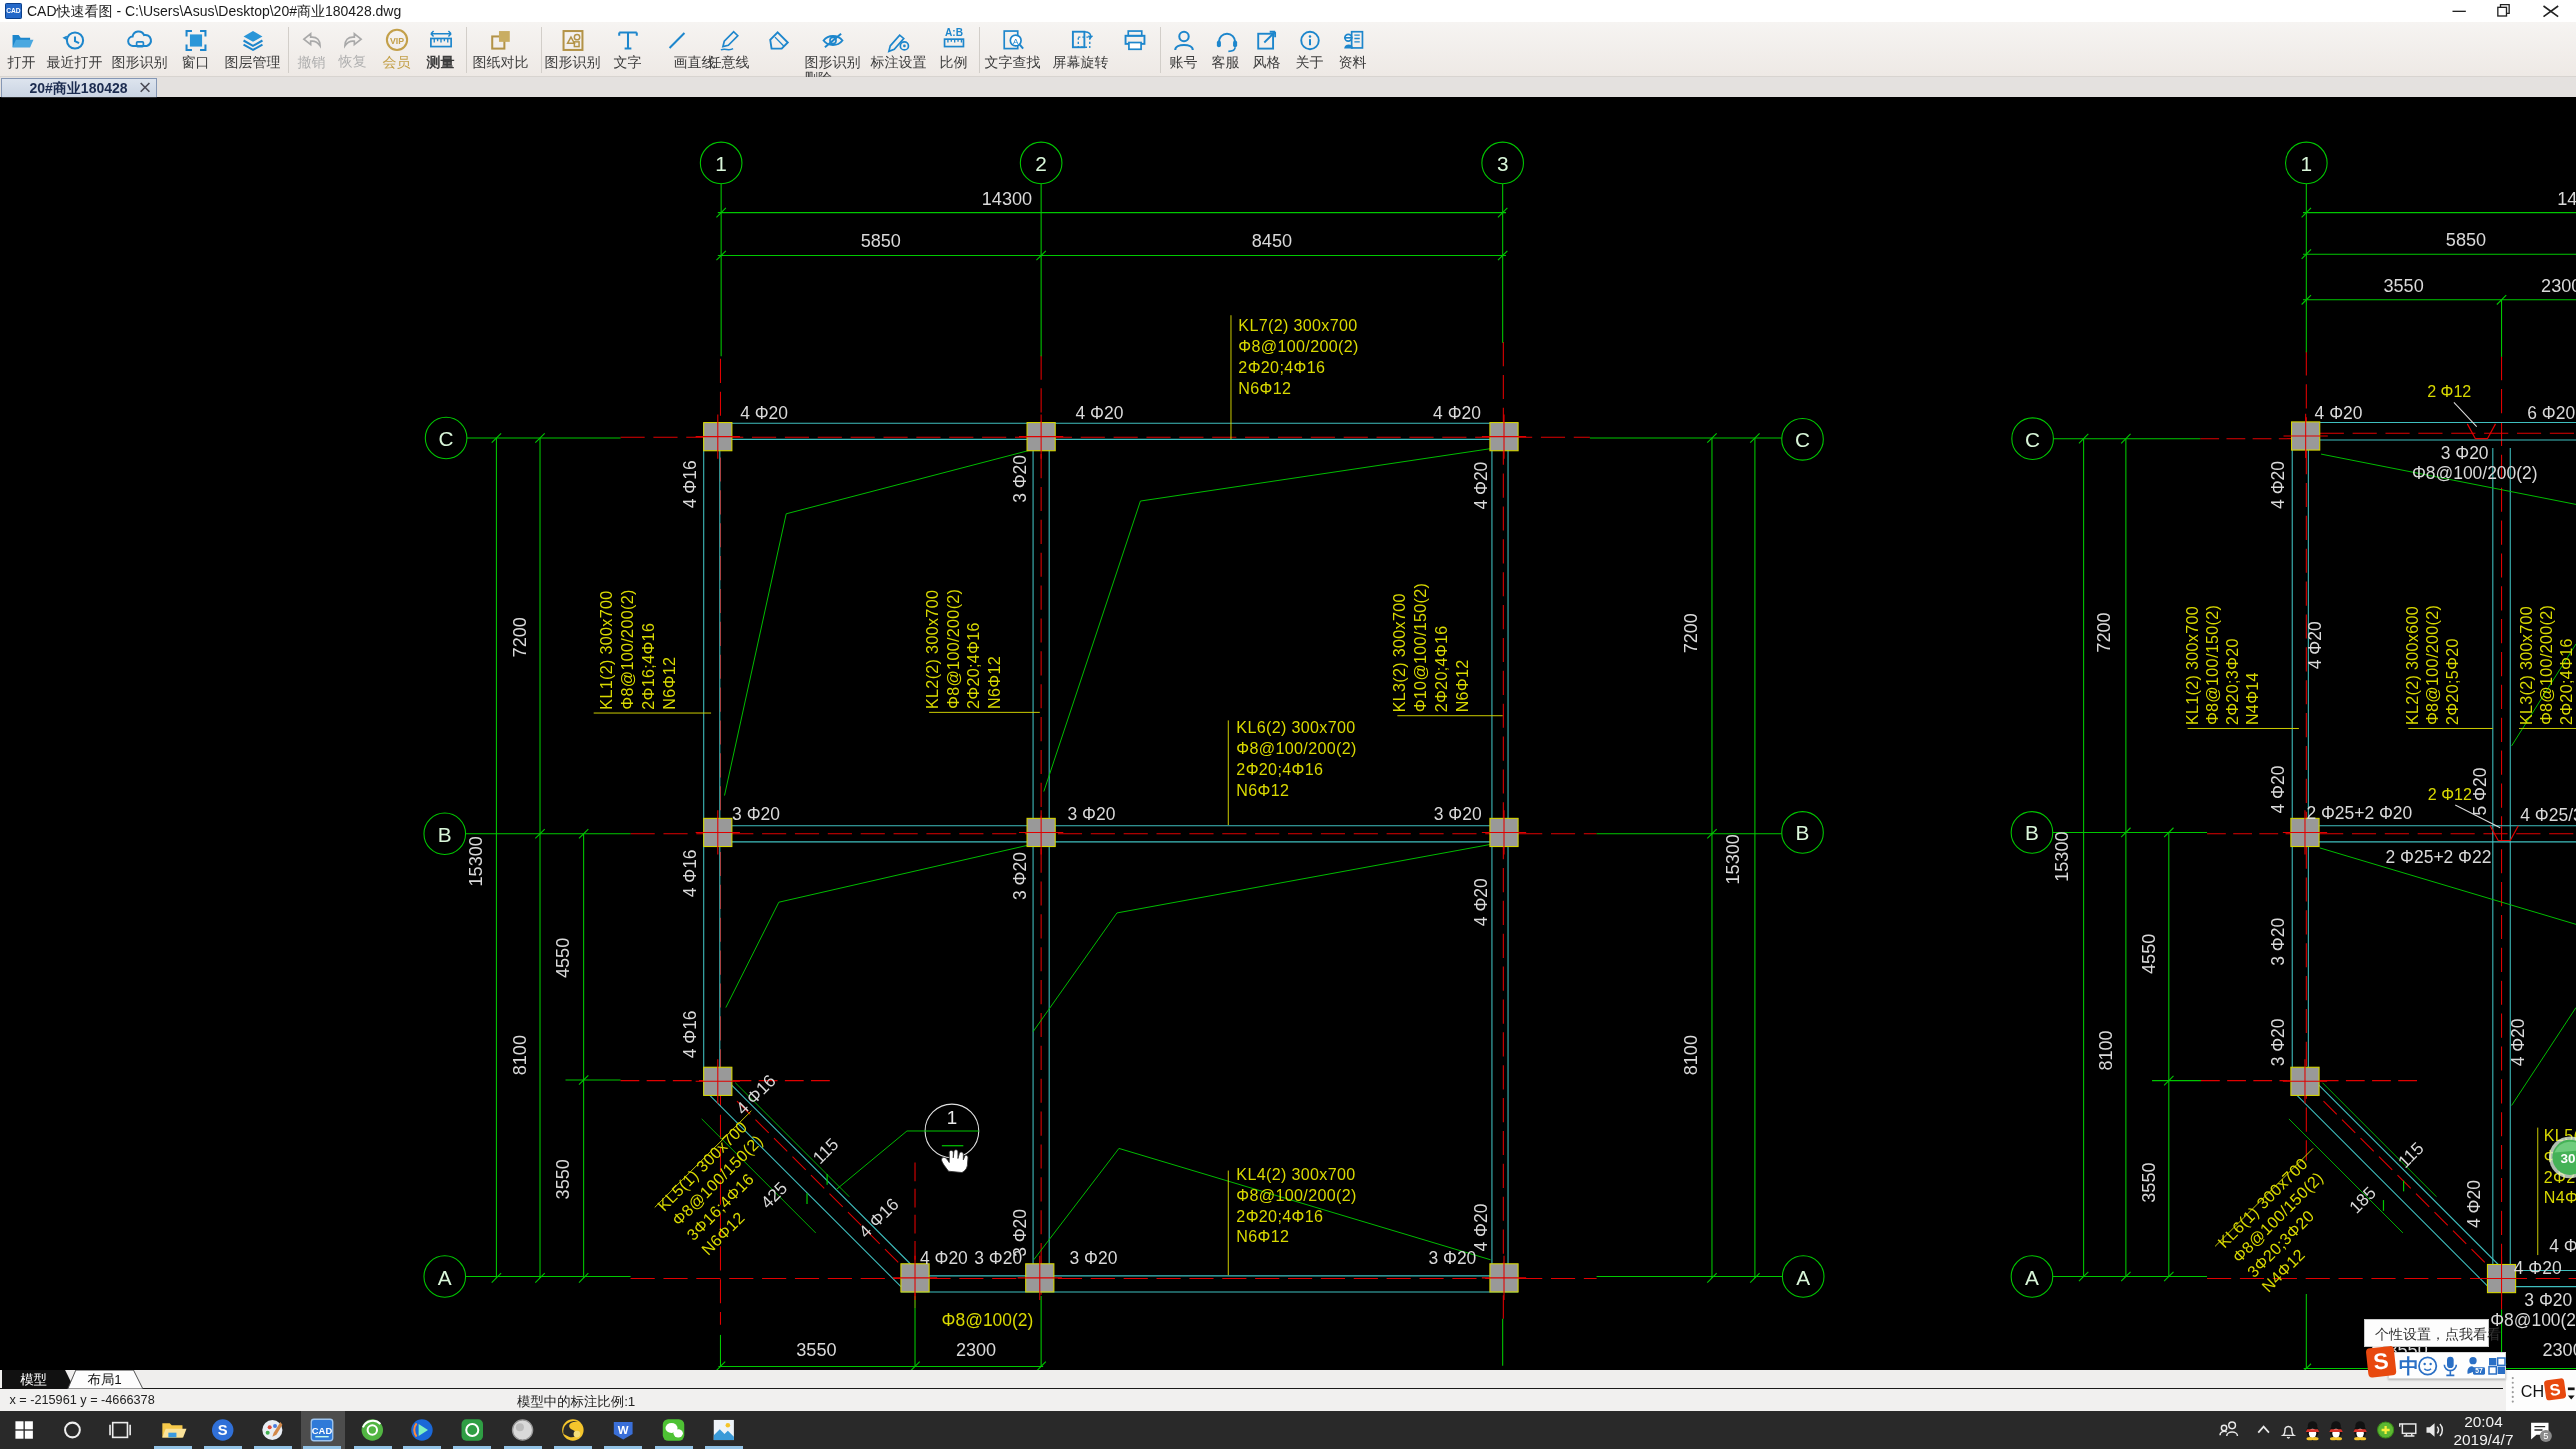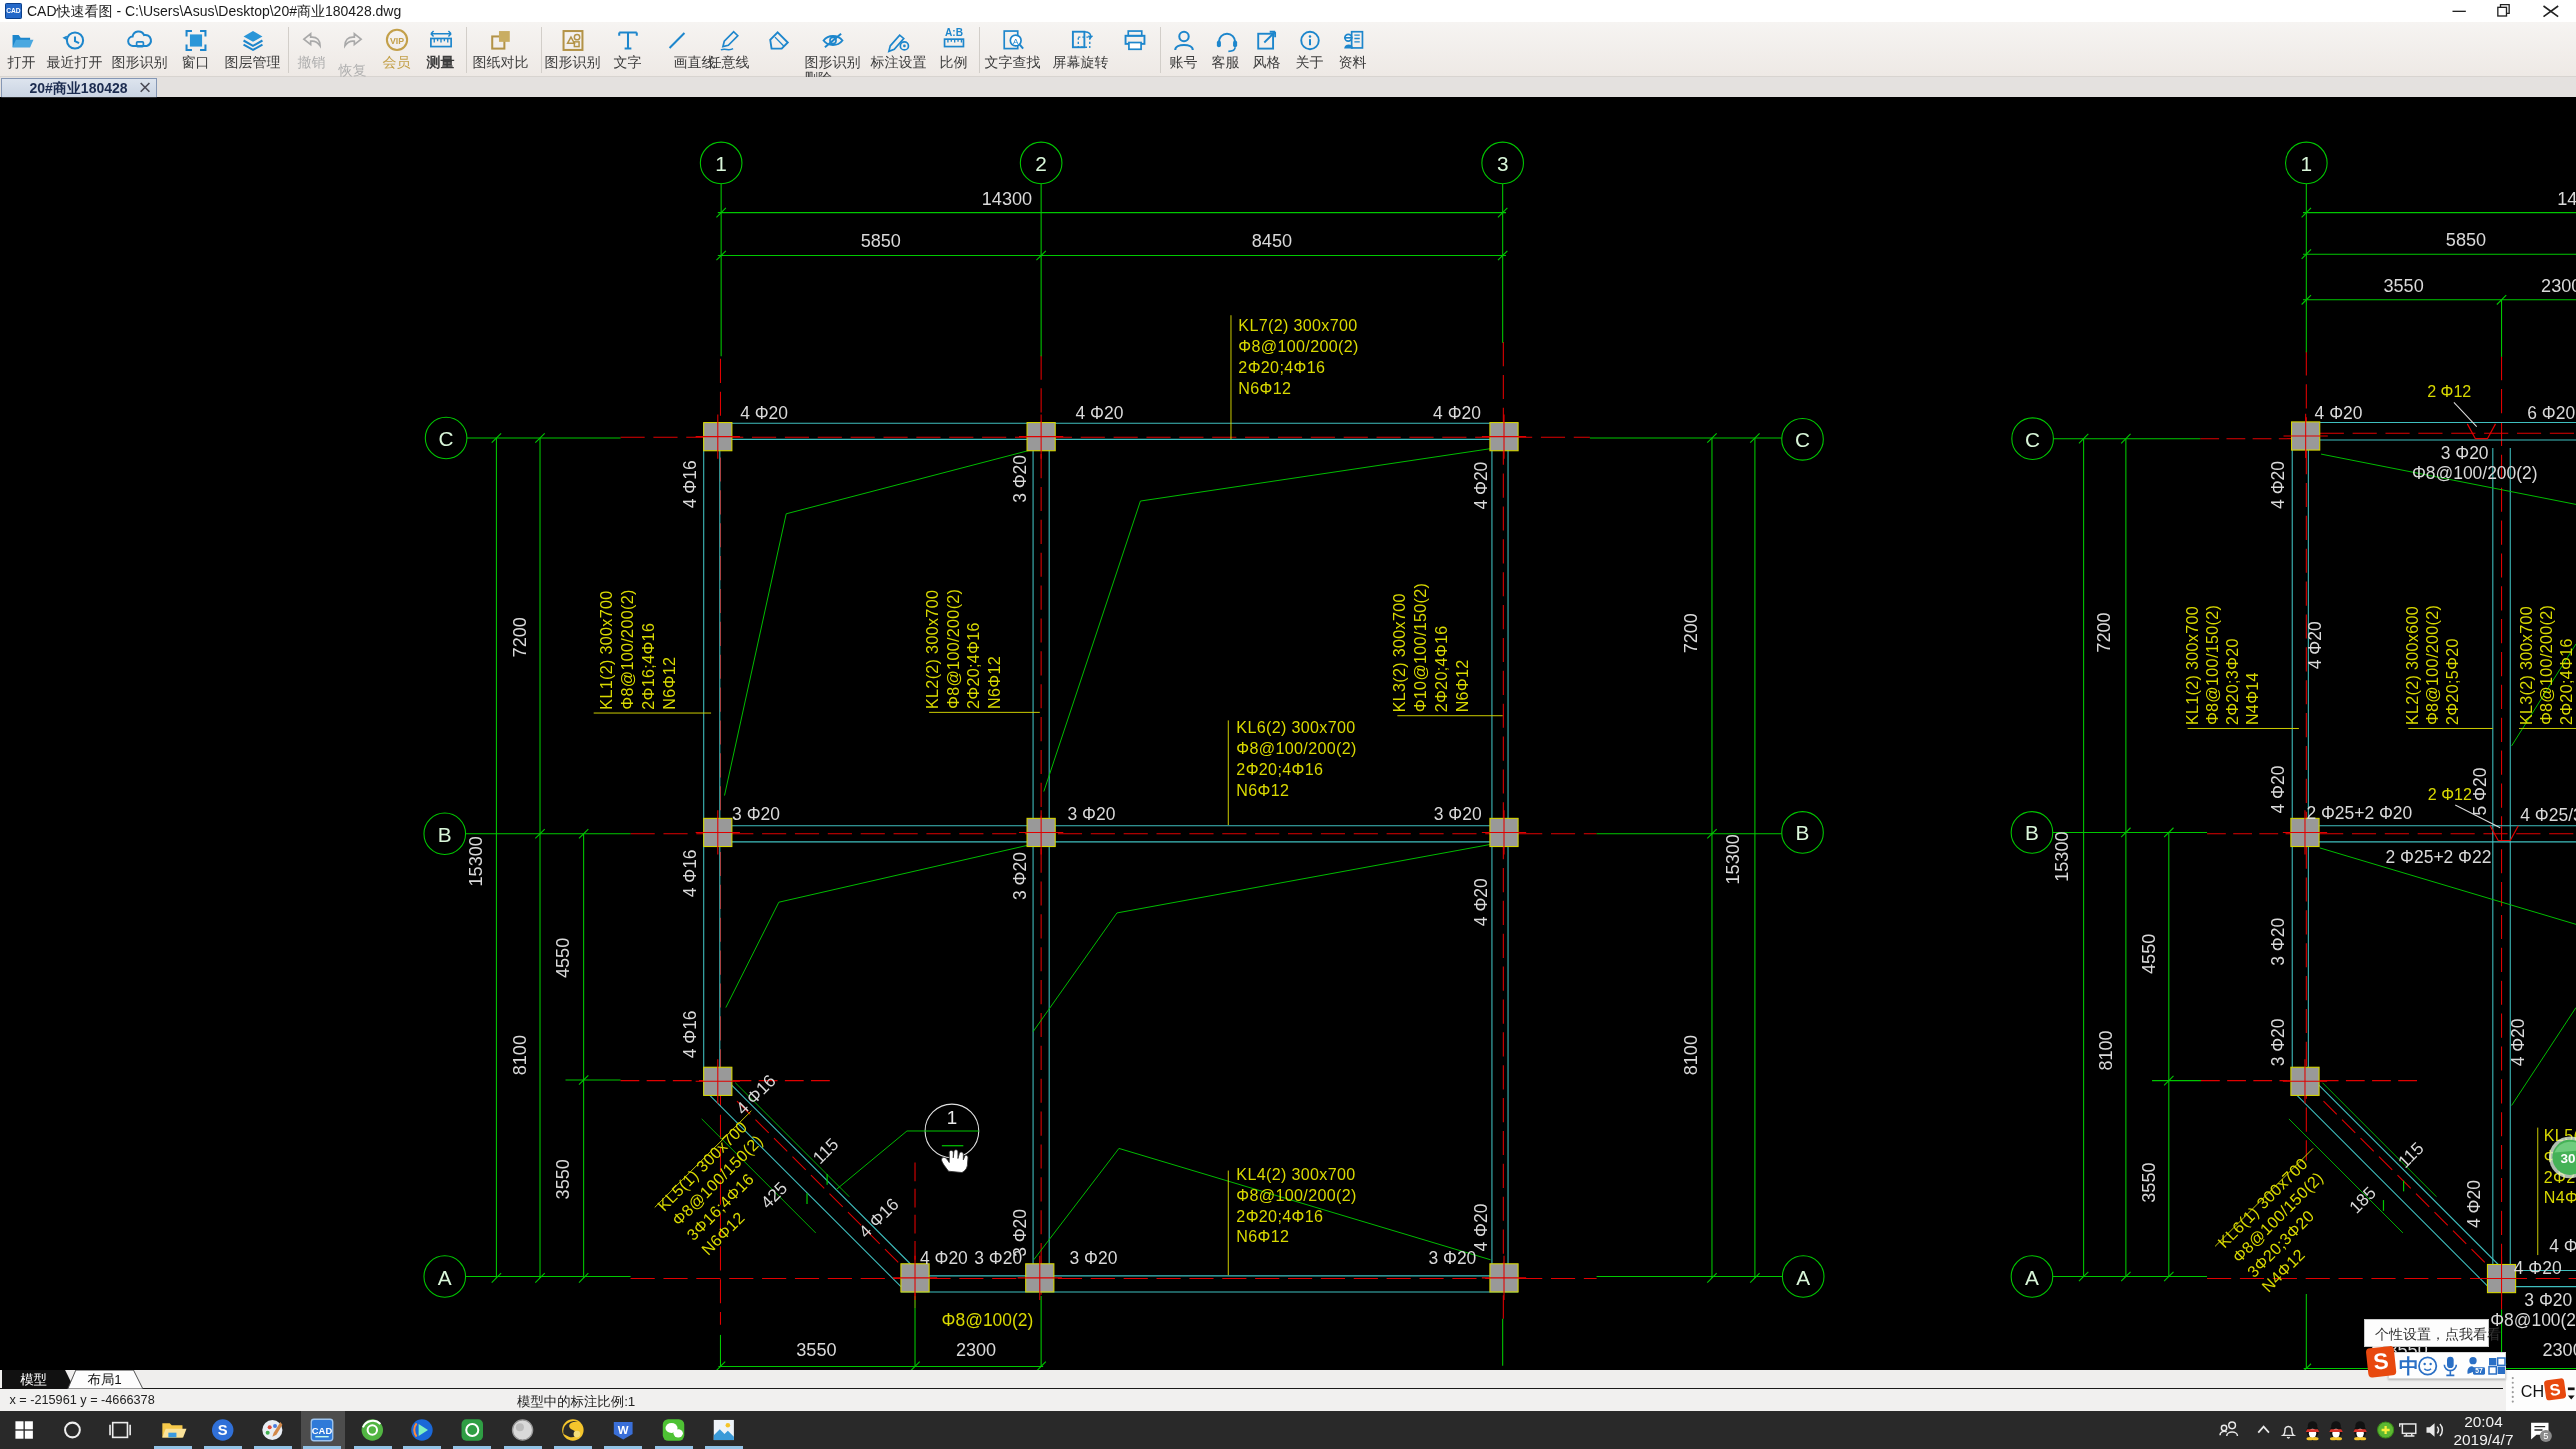--- a/index.html
+++ b/index.html
@@ -67,21 +67,21 @@
 <div class="abs" style="left:253px;top:54px;width:107px;margin-left:-54px;text-align:center;font-size:14px;color:#3c3c3c;">图层管理</div>
 
 <svg class="abs" style="left:293px;top:27px;" width="38" height="27" viewBox="-28 -20 56 40">
     <path d="M-12 -2 L-2 -10 L-2 -5 C8 -6 12 0 12 8 C8 2 4 0 -2 1 L-2 6 Z" fill="none" stroke="#a9a9a9" stroke-width="2.5"></path>
   </svg>
 <div class="abs" style="left:312px;top:54px;width:107px;margin-left:-54px;text-align:center;font-size:14px;color:#b0b0b0;">撤销</div>
 
 <svg class="abs" style="left:334px;top:27px;" width="38" height="27" viewBox="-28 -20 56 40">
     <path d="M12 -2 L2 -10 L2 -5 C-8 -6 -12 0 -12 8 C-8 2 -4 0 2 1 L2 6 Z" fill="none" stroke="#a9a9a9" stroke-width="2.5"></path>
   </svg>
-<div class="abs" style="left:353px;top:62px;width:107px;margin-left:-54px;text-align:center;font-size:14px;color:#b0b0b0;">恢复</div>
+<div class="abs" style="left:353px;top:53px;width:107px;margin-left:-54px;text-align:center;font-size:14px;color:#b0b0b0;">恢复</div>
 
 <svg class="abs" style="left:378px;top:27px;" width="38" height="27" viewBox="-28 -20 56 40">
     <circle cx="0" cy="-1" r="15" fill="none" stroke="#c3a04a" stroke-width="3"></circle>
     <text x="0" y="5" font-size="13" font-weight="bold" fill="#c3a04a" text-anchor="middle">VIP</text>
   </svg>
 <div class="abs" style="left:397px;top:54px;width:107px;margin-left:-54px;text-align:center;font-size:14px;color:#c3a04a;">会员</div>
 
 <svg class="abs" style="left:422px;top:27px;" width="38" height="27" viewBox="-28 -20 56 40">
     <path d="M-15 -10 h30 M-15 -10 l4 4 M-15 -10 l4 -4 M15 -10 l-4 4 M15 -10 l-4 -4" stroke="#1d86cc" stroke-width="2.2" fill="none"></path>
     <rect x="-15" y="-3" width="30" height="12" fill="none" stroke="#1d86cc" stroke-width="2.5"></rect>

